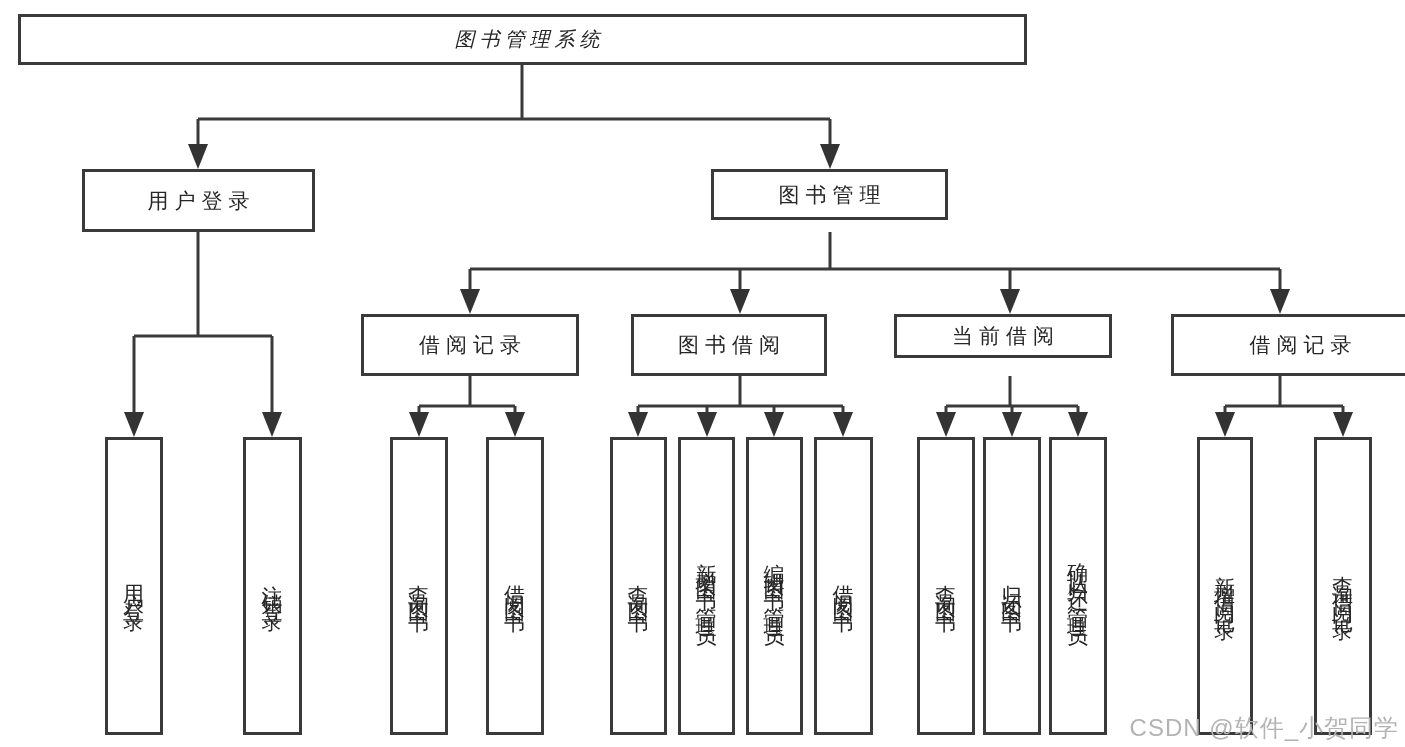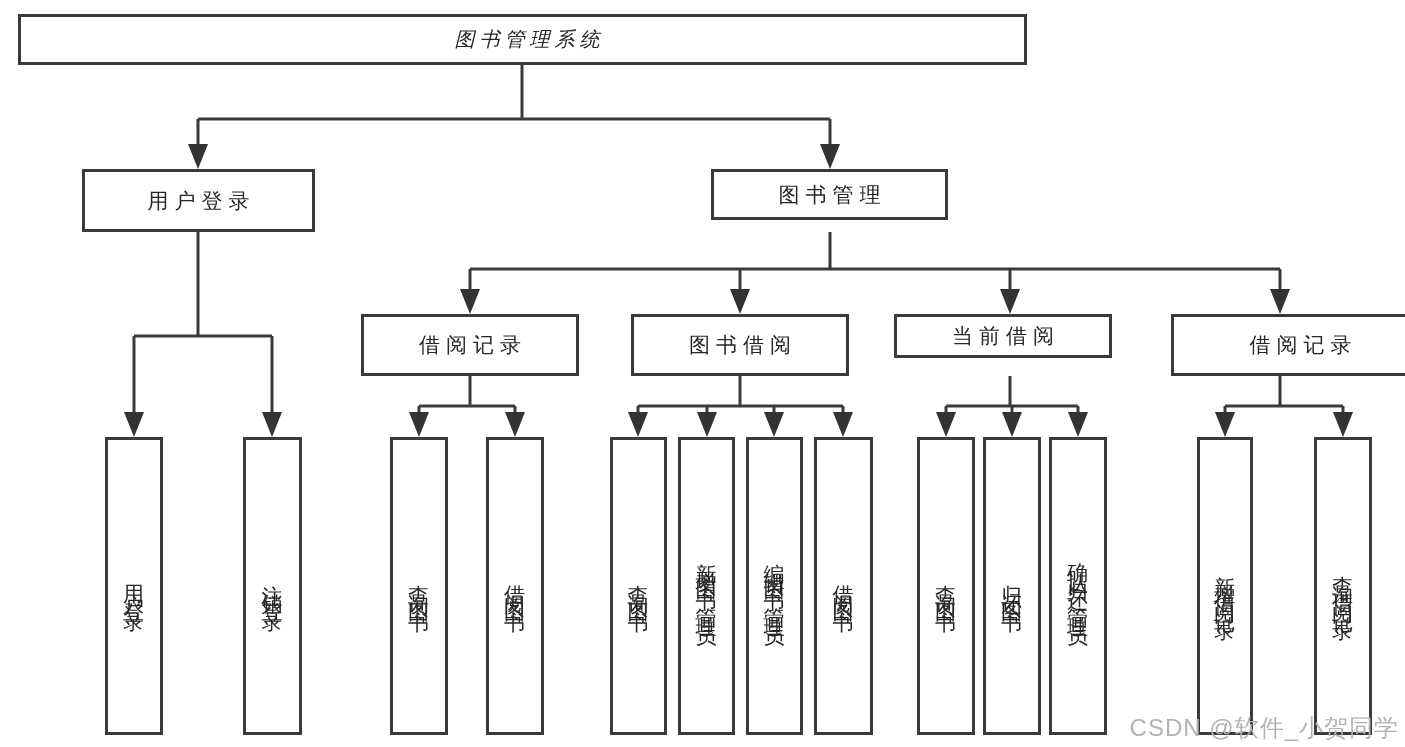--- a/index.html
+++ b/index.html
@@ -108,21 +108,21 @@
   <div class="node hnode" style="left:82px; top:169px; width:233px; height:63px;">
     <span>用户登录</span>
   </div>
   <div class="node hnode" style="left:711px; top:169px; width:237px; height:51px;">
     <span>图书管理</span>
   </div>
 
   <div class="node hnode" style="left:361px; top:314px; width:218px; height:62px;">
     <span>借阅记录</span>
   </div>
-  <div class="node hnode" style="left:631px; top:314px; width:218px; height:62px;">
+  <div class="node hnode" style="left:631px; top:314px; width:196px; height:62px;">
     <span>图书借阅</span>
   </div>
   <div class="node hnode" style="left:894px; top:314px; width:218px; height:44px;">
     <span>当前借阅</span>
   </div>
   <div class="node hnode" style="left:1171px; top:314px; width:259px; height:62px;">
     <span>借阅记录</span>
   </div>
 
   <div class="node leaf" style="left:105px; top:437px; width:58px; height:298px;">

